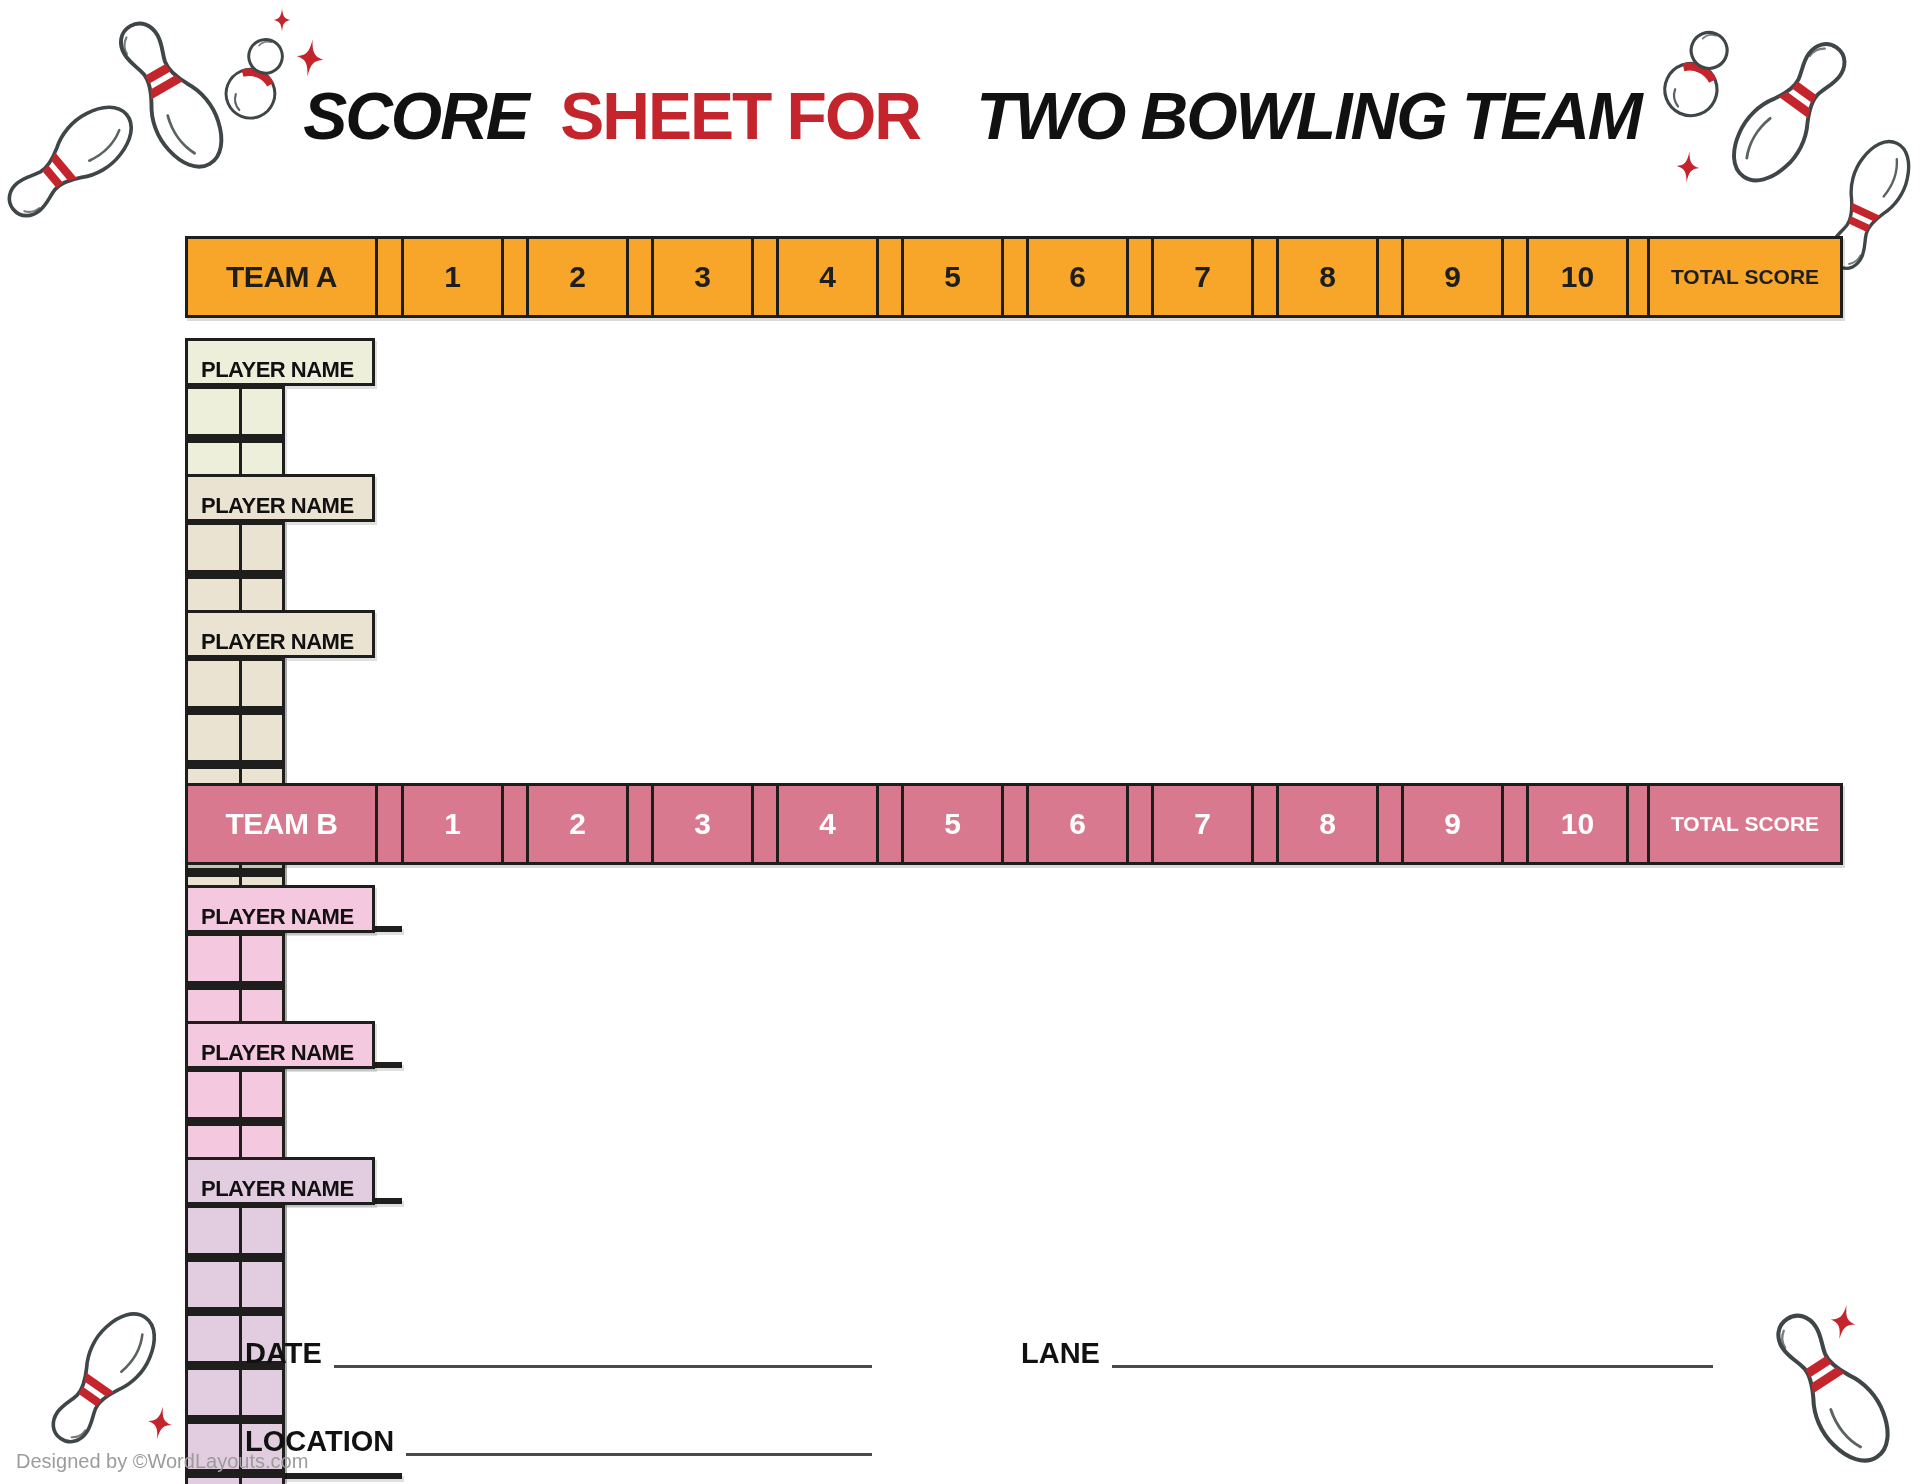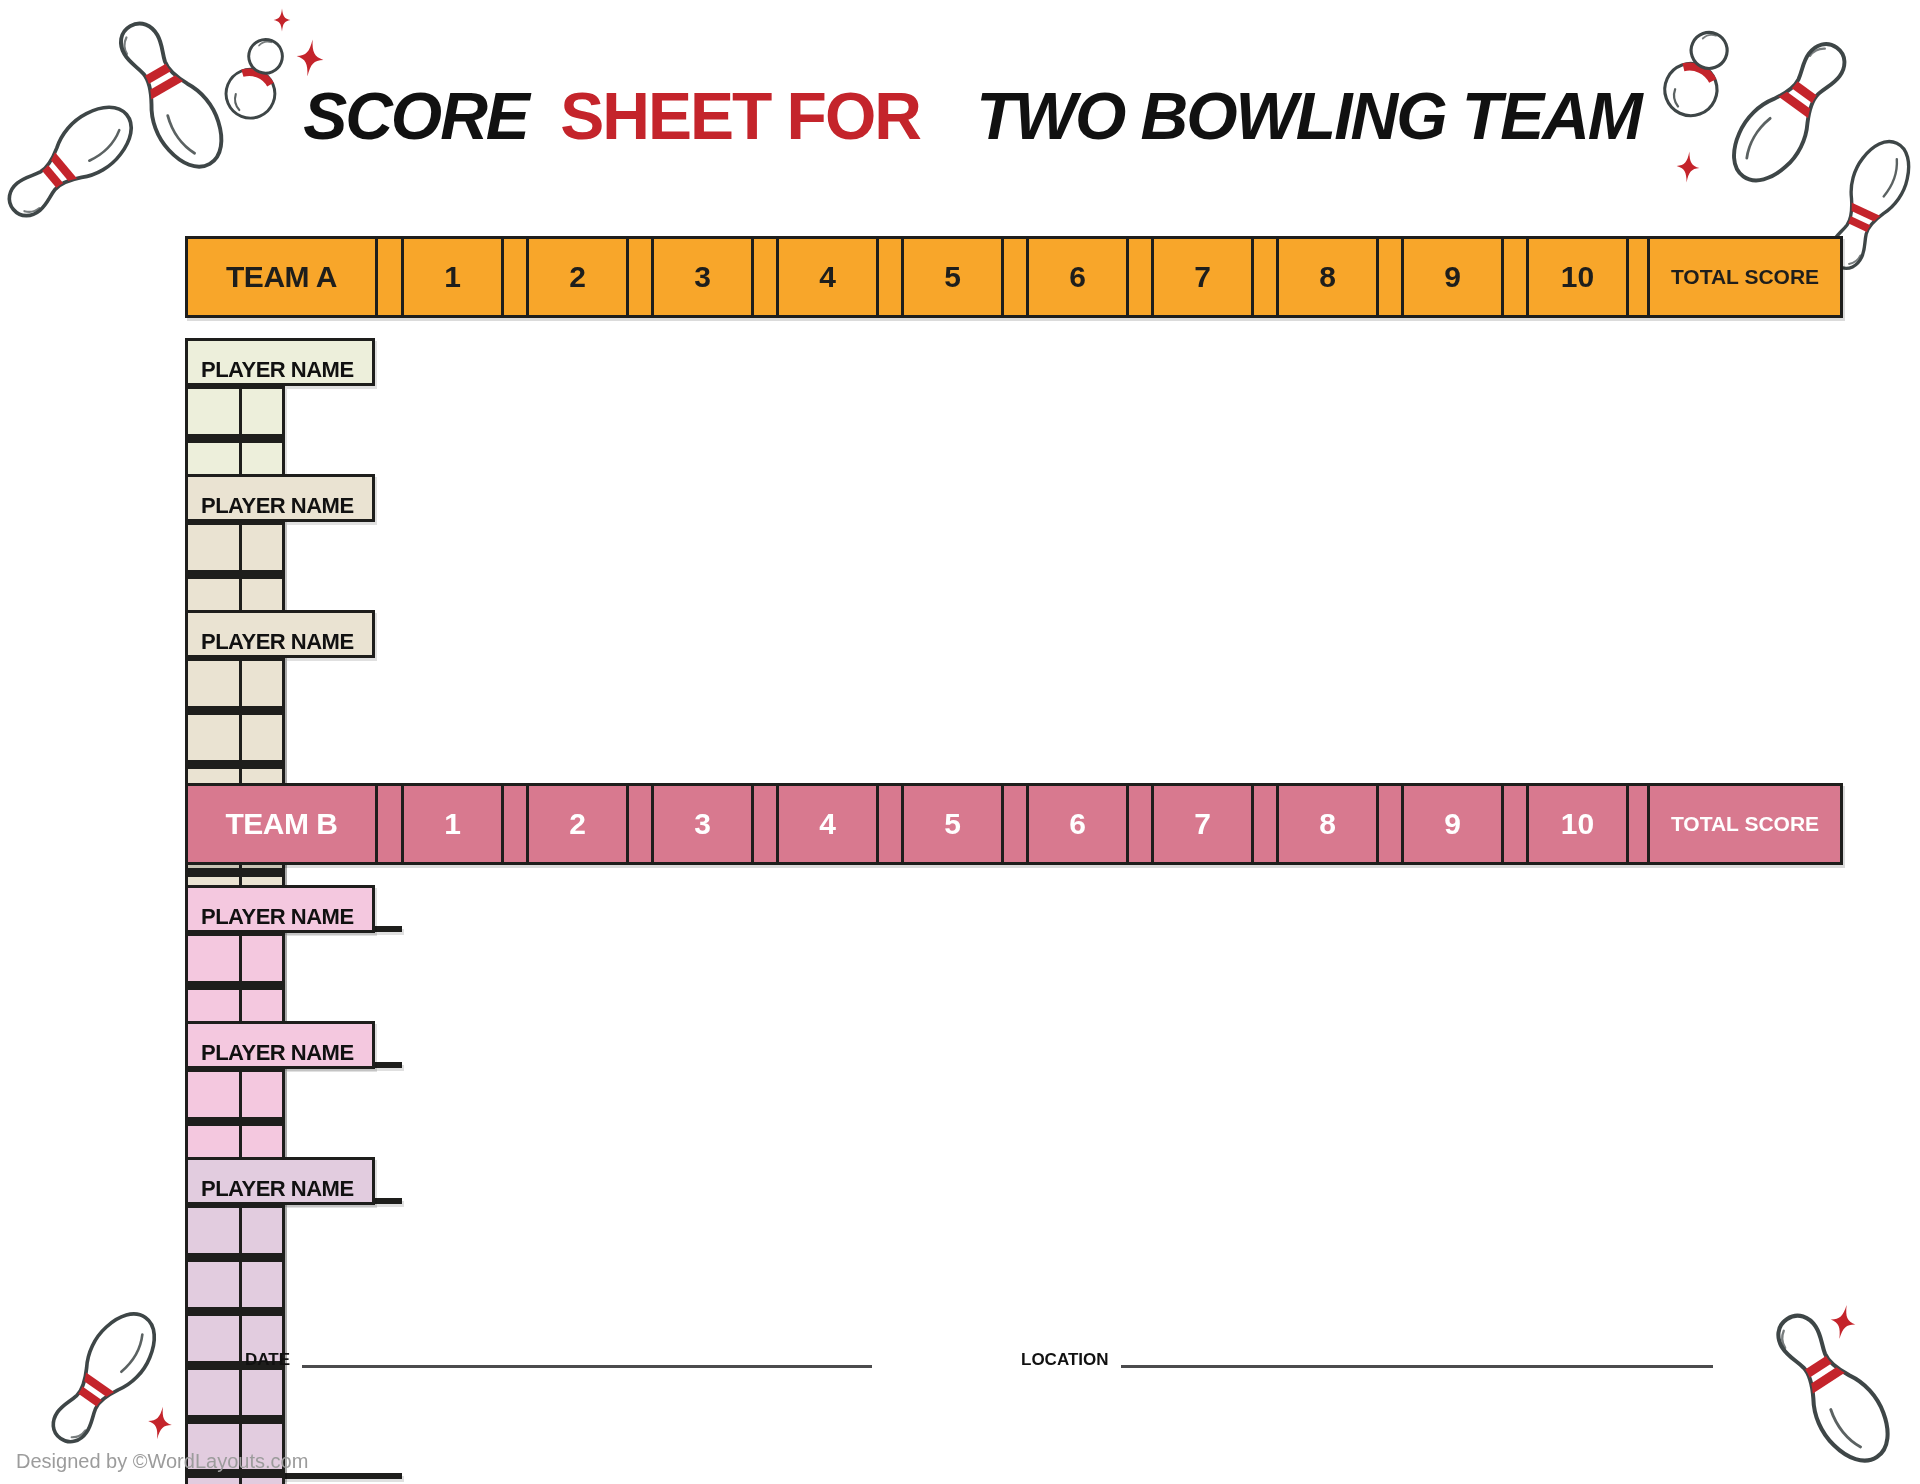--- a/index.html
+++ b/index.html
@@ -41,21 +41,21 @@
   .tcell:first-child:nth-last-child(2){flex:1.25;}
   .tcell + .tcell{border-left:3px solid var(--border);}
   .bigcell{flex:1;background:#fff;}
   .totalbox{width:196px;height:112px;box-sizing:border-box;border:3px solid var(--border);
             background:var(--tint);margin-left:21px;box-shadow:2px 3px 0 rgba(0,0,0,.12);}
 
   
   .fields{position:absolute;left:245px;top:1340px;display:grid;
           grid-template-columns:627px 692px;column-gap:149px;grid-auto-rows:88px;}
   .field{display:flex;align-items:flex-end;height:30px;}
-  .flabel{font-weight:bold;font-size:17px;color:#111;margin-right:12px;line-height:1;padding-bottom:2px;}
+  .flabel{font-weight:bold;font-size:29px;color:#111;margin-right:12px;line-height:1;padding-bottom:2px;}
   .fline{flex:1;height:3px;background:var(--line);margin-bottom:2px;}
 
   .credit{position:absolute;left:16px;top:1450px;font-size:20px;color:#9C9C9C;}
 </style>
 </head>
 <body>
 
 <div class="sheet">
 
   <svg class="deco" width="1920" height="1484" viewBox="0 0 1920 1484">
@@ -621,19 +621,23 @@
         </div>
       </section>
     </div>
 
   <div class="fields" id="fields">
       <div class="field">
         <span class="flabel">DATE</span>
         <span class="fline"></span>
       </div>
       <div class="field">
+        <span class="flabel">LANE</span>
+        <span class="fline"></span>
+      </div>
+      <div class="field">
         <span class="flabel">LOCATION</span>
         <span class="fline"></span>
       </div>
     </div>
 
   <div class="credit">Designed by ©WordLayouts.com</div>
 </div>
 
 </body></html>

